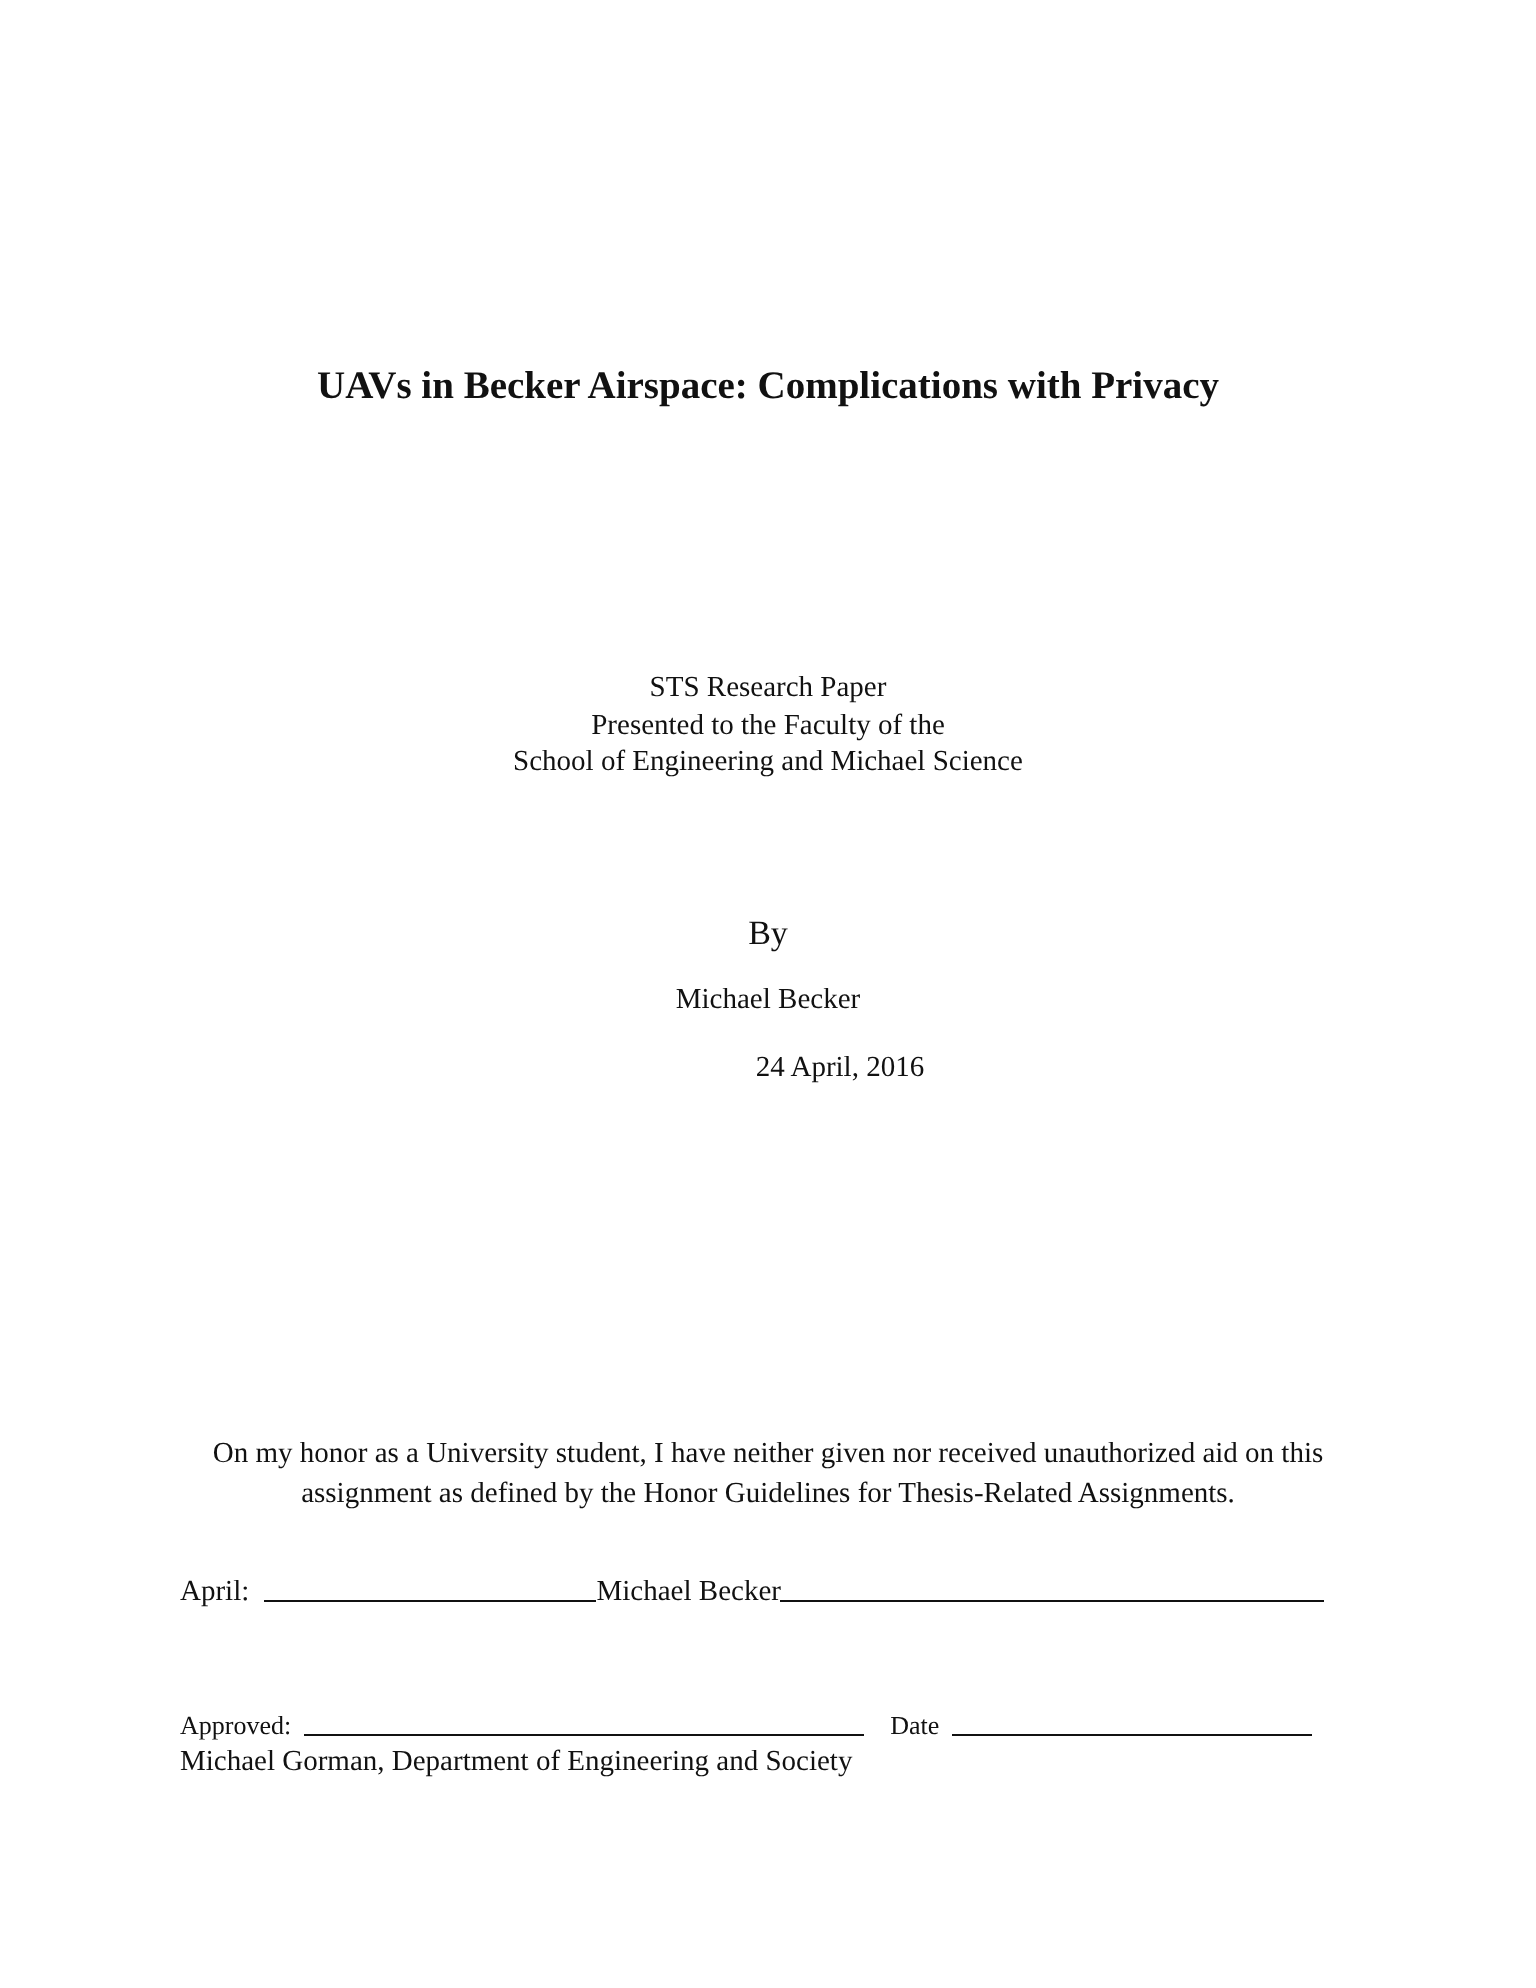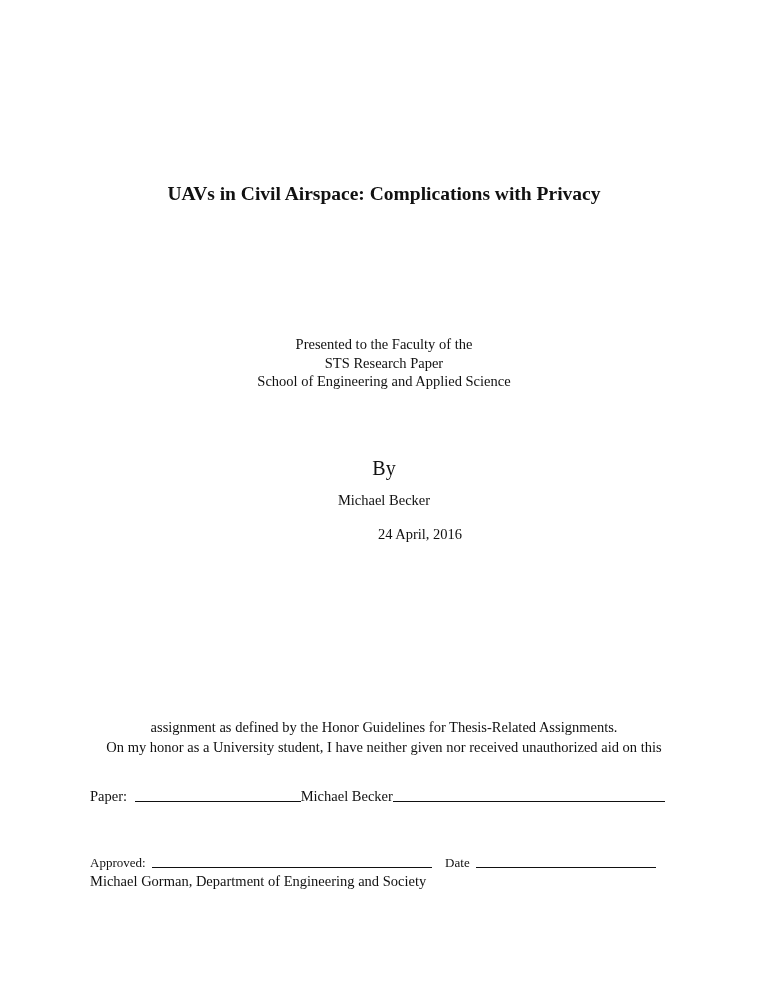--- a/index.html
+++ b/index.html
@@ -28,21 +28,21 @@
       font-weight: bold;
       letter-spacing: 0px;
     }
     .subtitle-block {
       top: 335px;
       font-size: 14.5px;
       line-height: 18.5px;
     }
     .by {
       top: 457px;
-      font-size: 20px;
+      font-size: 17px;
       text-align: center;
     }
     .author {
       top: 492px;
       font-size: 14.5px;
     }
     .date {
       top: 526px;
       font-size: 14.5px;
       padding-left: 36px;
@@ -80,39 +80,39 @@
       height: 1px;
       position: relative;
       top: 1px;
     }
   </style>
 </head>
 <body>
 
 <div>
 
-  <div class="center-block title">UAVs in Civil Airspace: Complications with Privacy</div>
+  <div class="center-block title">UAVs in Becker Airspace: Complications with Privacy</div>
 
   <div class="center-block subtitle-block">
+    <div>STS Research Paper</div>
     <div>Presented to the Faculty of the</div>
-    <div>STS Research Paper</div>
-    <div>School of Engineering and Applied Science</div>
+    <div>School of Engineering and Michael Science</div>
   </div>
 
   <div class="center-block by">By</div>
   <div class="center-block author">Michael Becker</div>
   <div class="center-block date">24 April, 2016</div>
 
   <div class="abs honor">
+    <div>On my honor as a University student, I have neither given nor received unauthorized aid on this</div>
     <div>assignment as defined by the Honor Guidelines for Thesis-Related Assignments.</div>
-    <div>On my honor as a University student, I have neither given nor received unauthorized aid on this</div>
   </div>
 
   <div class="abs signed-line">
-    <span>Paper:</span>
+    <span>April:</span>
     <span class="blank" style="width:166px; margin-left:4px;"></span><span>Michael Becker</span><span class="blank" style="width:272px;"></span>
   </div>
 
   <div class="abs approved-line">
     <span>Approved:</span>
     <span class="blank" style="width:280px; margin-left:3px;"></span>
     <span style="margin-left:10px;">Date</span>
     <span class="blank" style="width:180px; margin-left:3px;"></span>
   </div>
 

